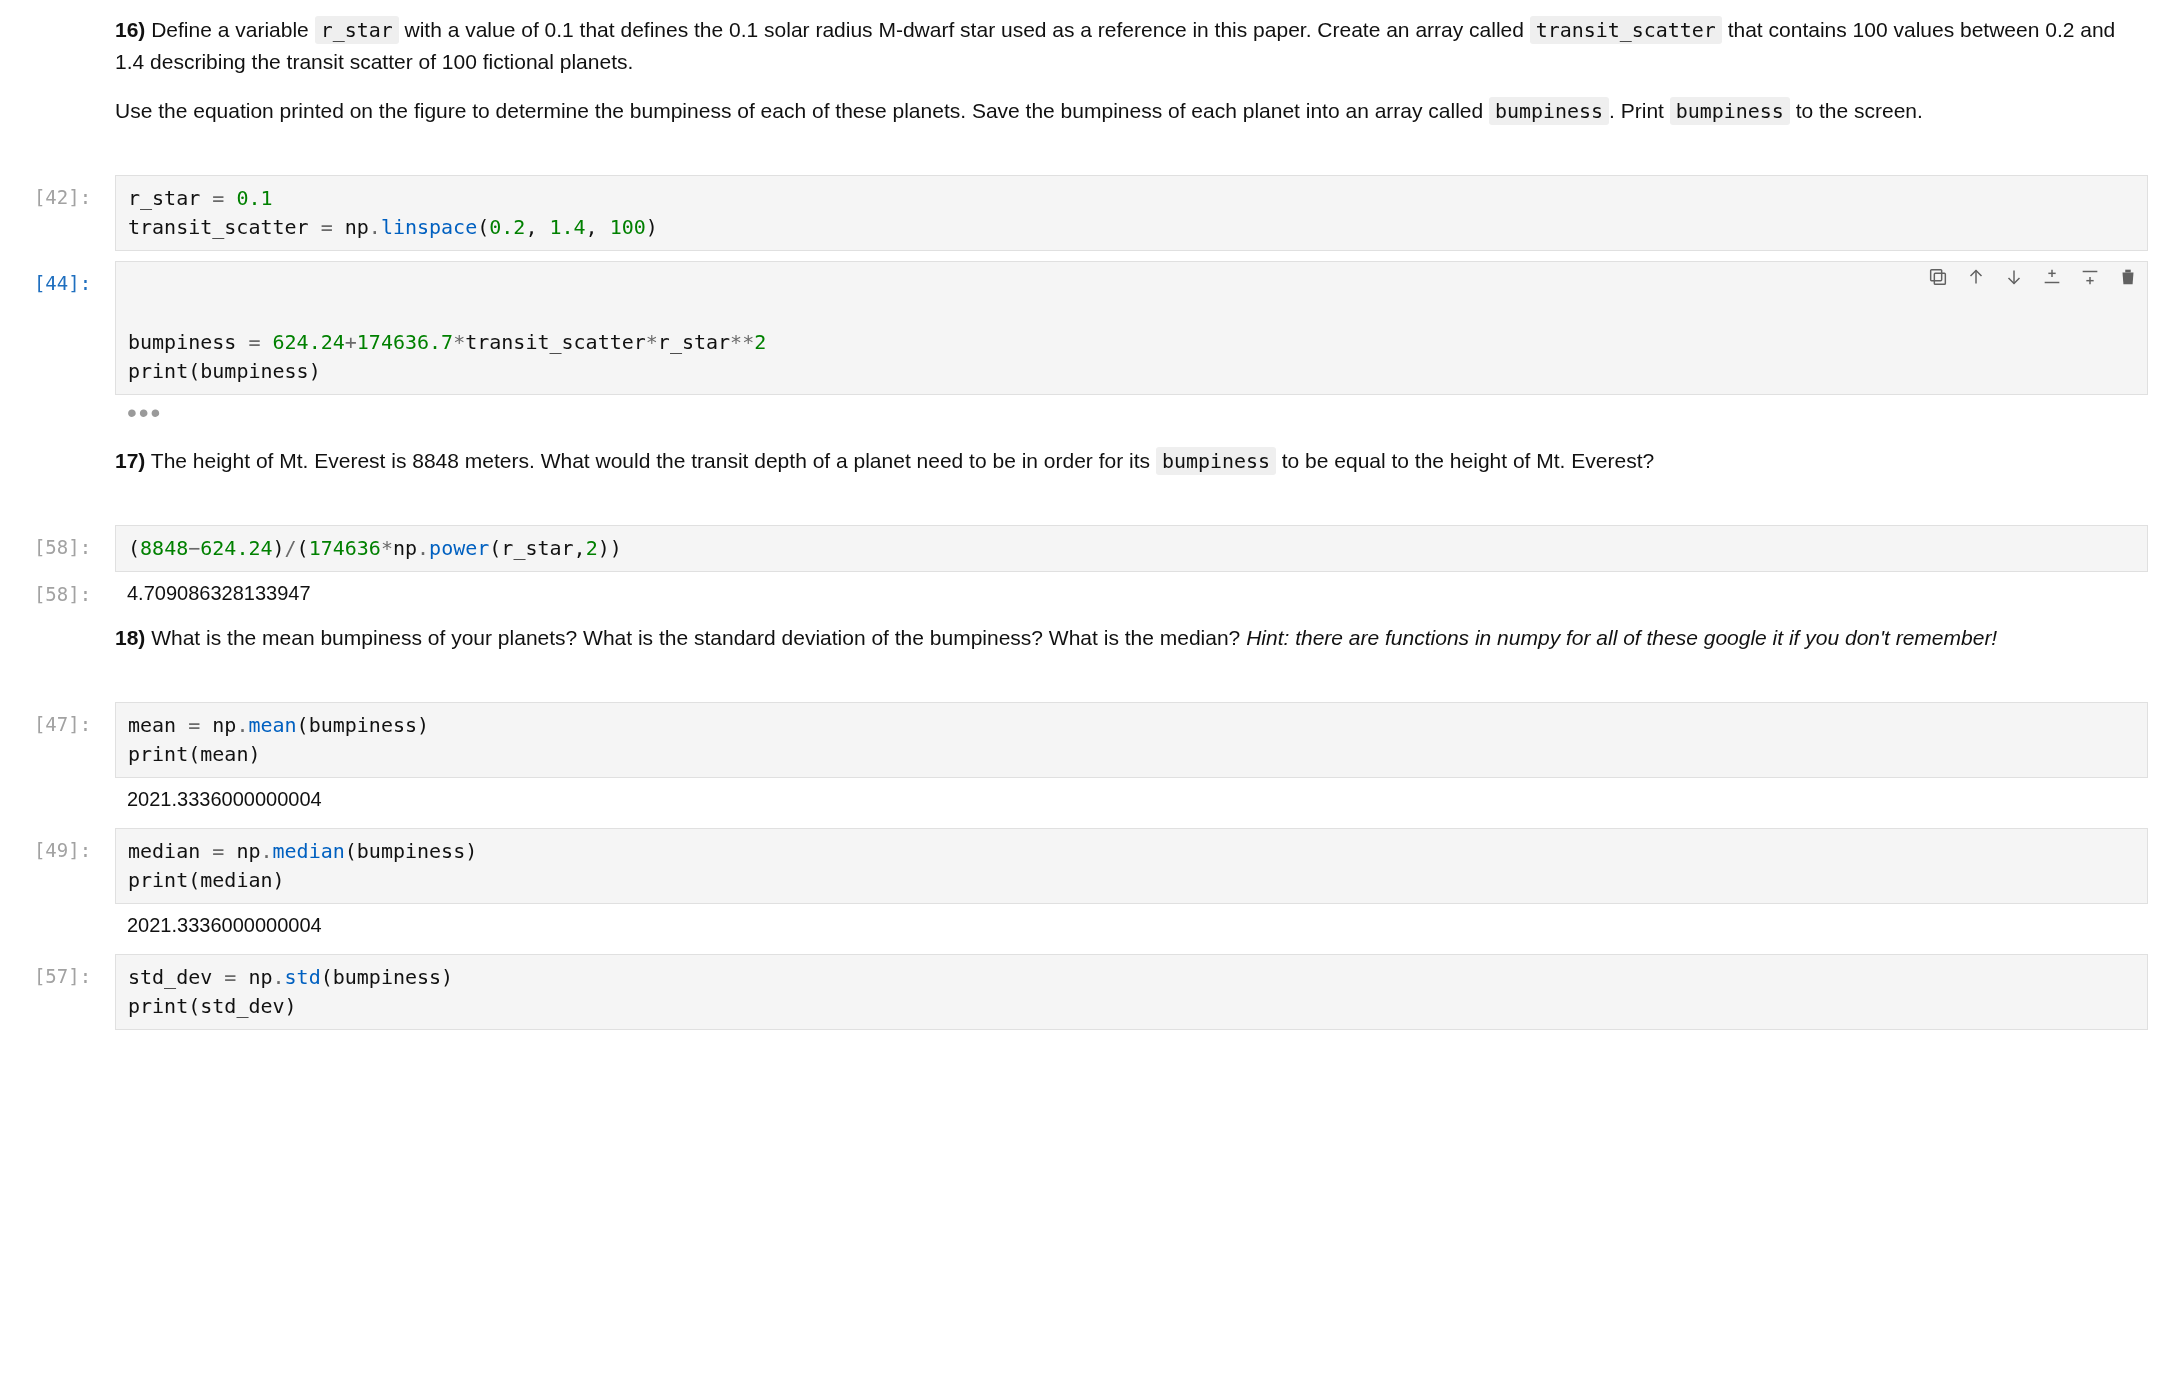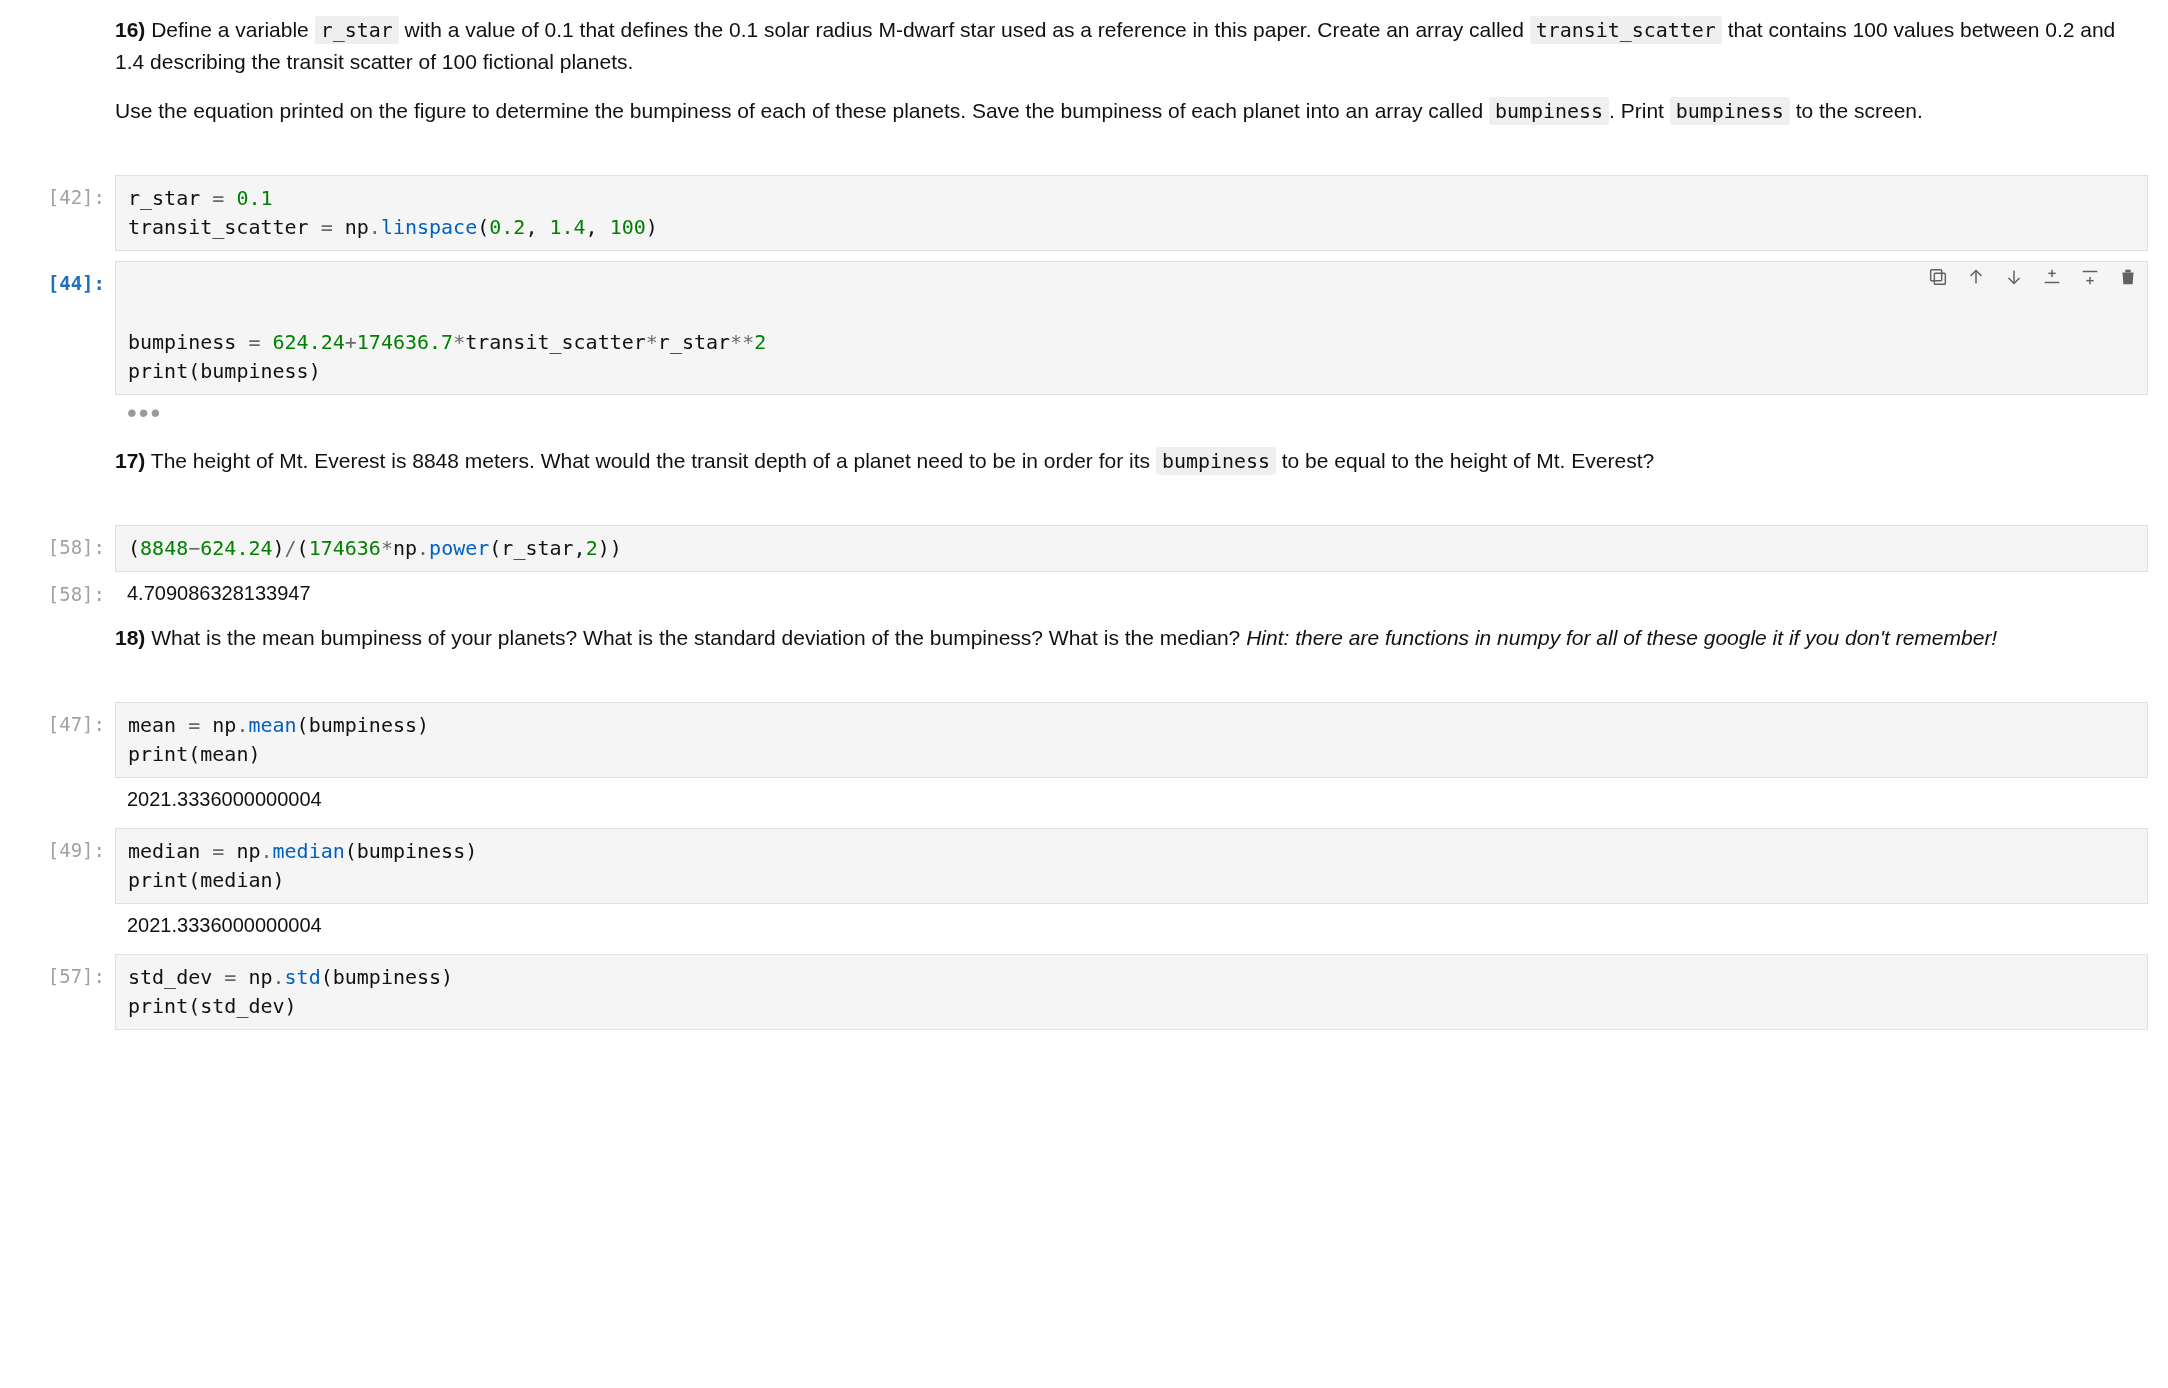--- a/index.html
+++ b/index.html
@@ -26,28 +26,28 @@
     width: 2168px;
     padding: 14px 20px 20px 20px;
     box-sizing: border-box;
   }
   .row {
     display: flex;
     align-items: stretch;
   }
   .prompt {
     flex: 0 0 95px;
-    text-align: right;
+    text-align: center;
     padding: 8px 10px 0 0;
     font-family: var(--mono);
     font-size: 19px;
     color: var(--prompt-grey);
     box-sizing: border-box;
   }
-  .prompt.active { color: var(--prompt-blue); font-weight: bold; }
+  .prompt.active { color: var(--prompt-blue); }
   .body {
     flex: 1 1 auto;
     min-width: 0;
   }
   .md {
     padding: 0 4px 4px 0;
   }
   .md p { margin: 0 0 18px 0; }
   .md .inline-code, code.inline {
     font-family: var(--mono);

